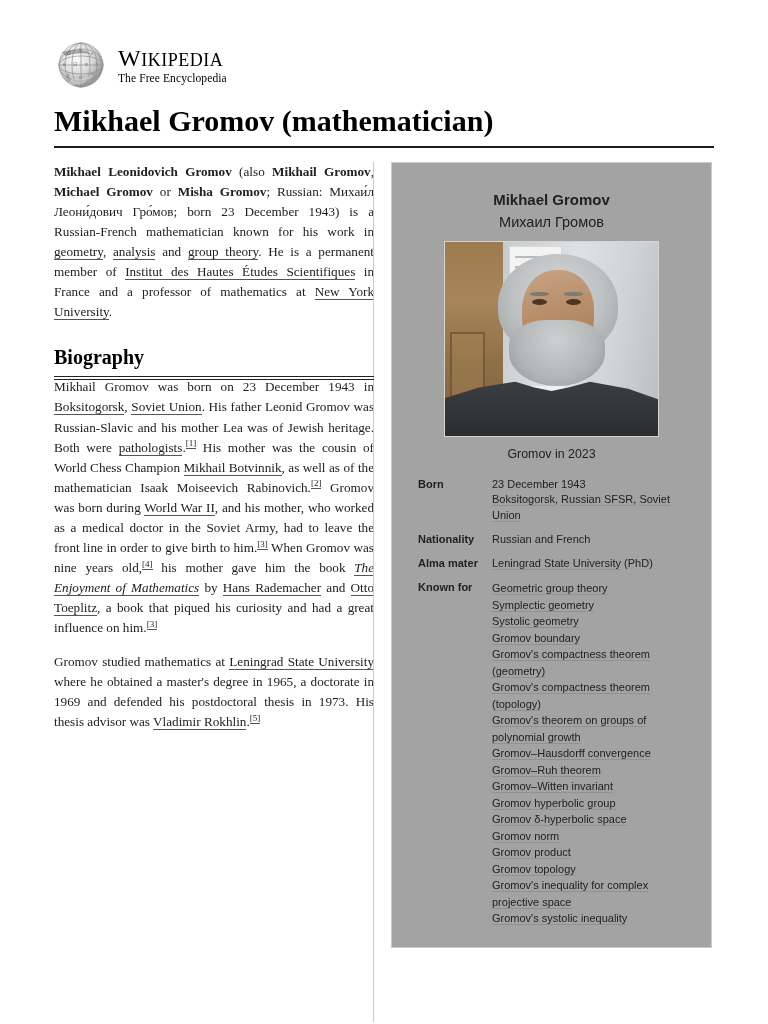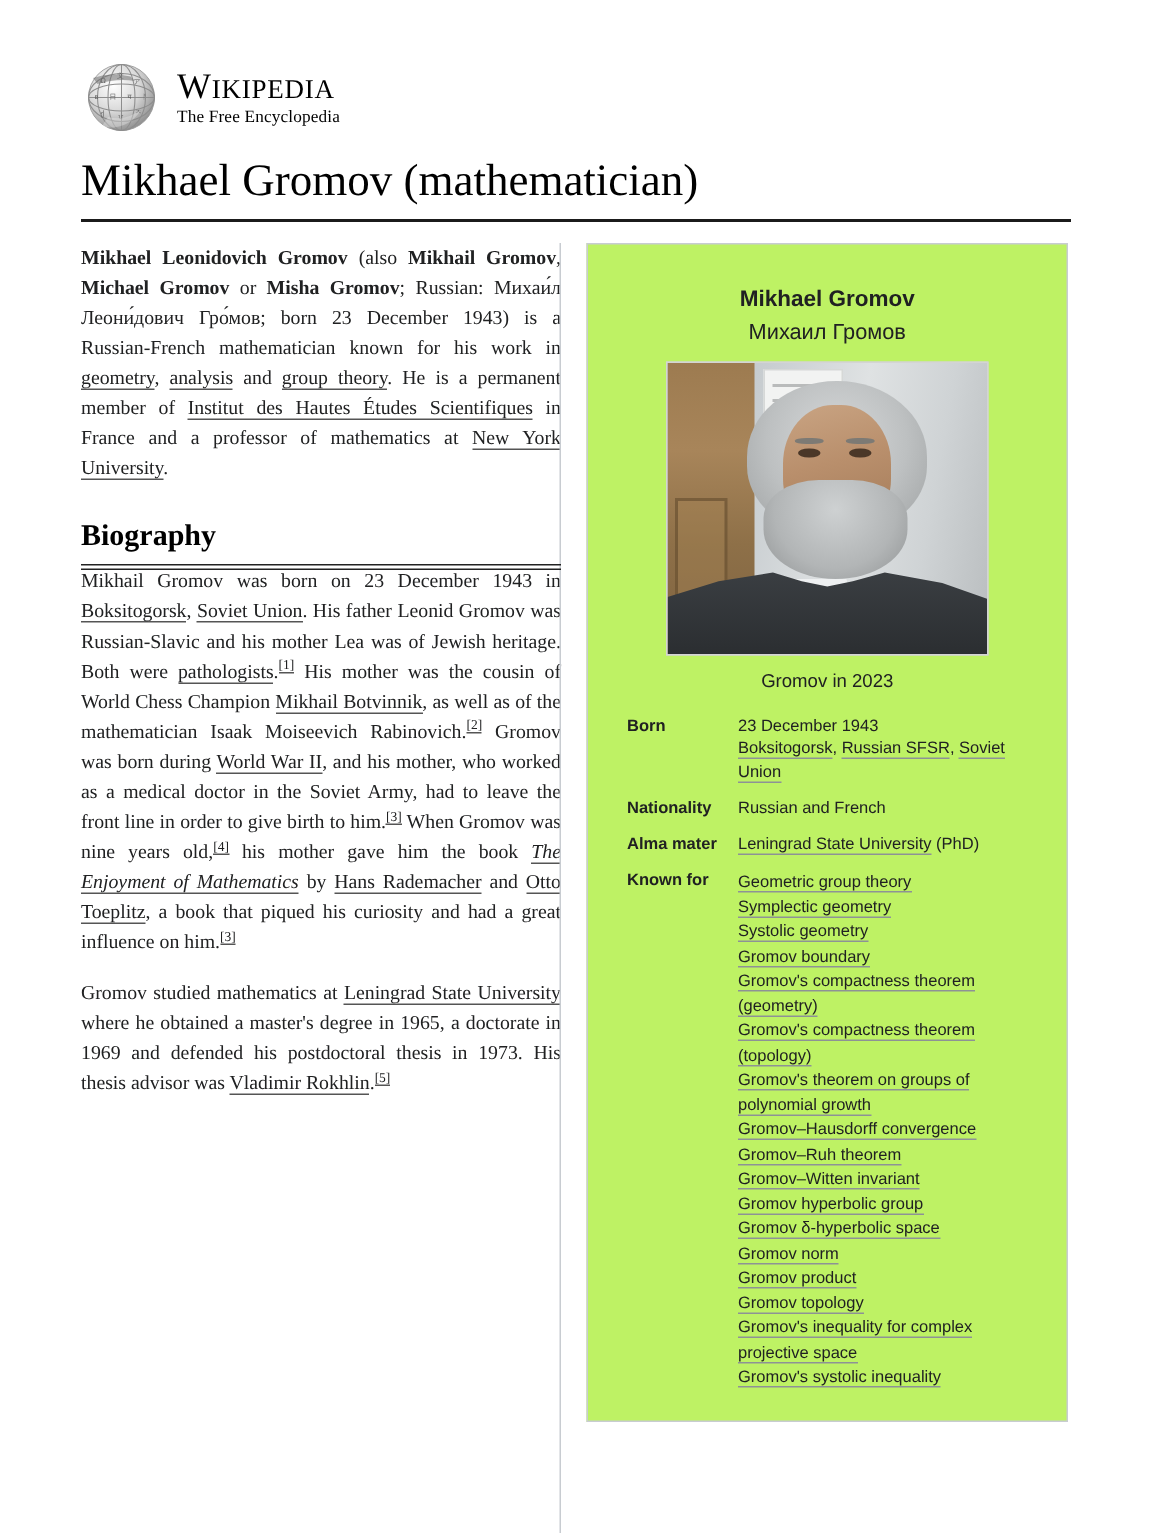--- a/index.html
+++ b/index.html
@@ -51,21 +51,21 @@
     font-family: "Liberation Serif", "DejaVu Serif", serif;
     font-size: 11.5px;
     color: #000;
     margin-top: 3px;
     letter-spacing: 0.1px;
   }
 
   .page-title {
     font-family: "Liberation Serif", "DejaVu Serif", serif;
     font-size: 30px;
-    font-weight: normal;
+    font-weight: bold;
     color: #000;
     margin: 14px 0 0 54px;
     width: 660px;
     padding-bottom: 7px;
     border-bottom: 2.5px solid #1b1b1b;
     line-height: 1.15;
   }
 
   
   .content {
@@ -126,21 +126,21 @@
     background: #c8ccd1;
   }
 
   
   .infobox {
     position: absolute;
     left: 391px;
     top: 0;
     width: 321px;
     border: 1px solid #c8ccd1;
-    background: #bef264;
+    background: #a3a3a3;
     font-family: "Liberation Sans", "DejaVu Sans", sans-serif;
     font-size: 12.6px;
     color: #202122;
     padding: 16px;
   }
   .ib-title {
     text-align: center;
     font-weight: bold;
     font-size: 15px;
     padding: 12px 8px 0 8px;

